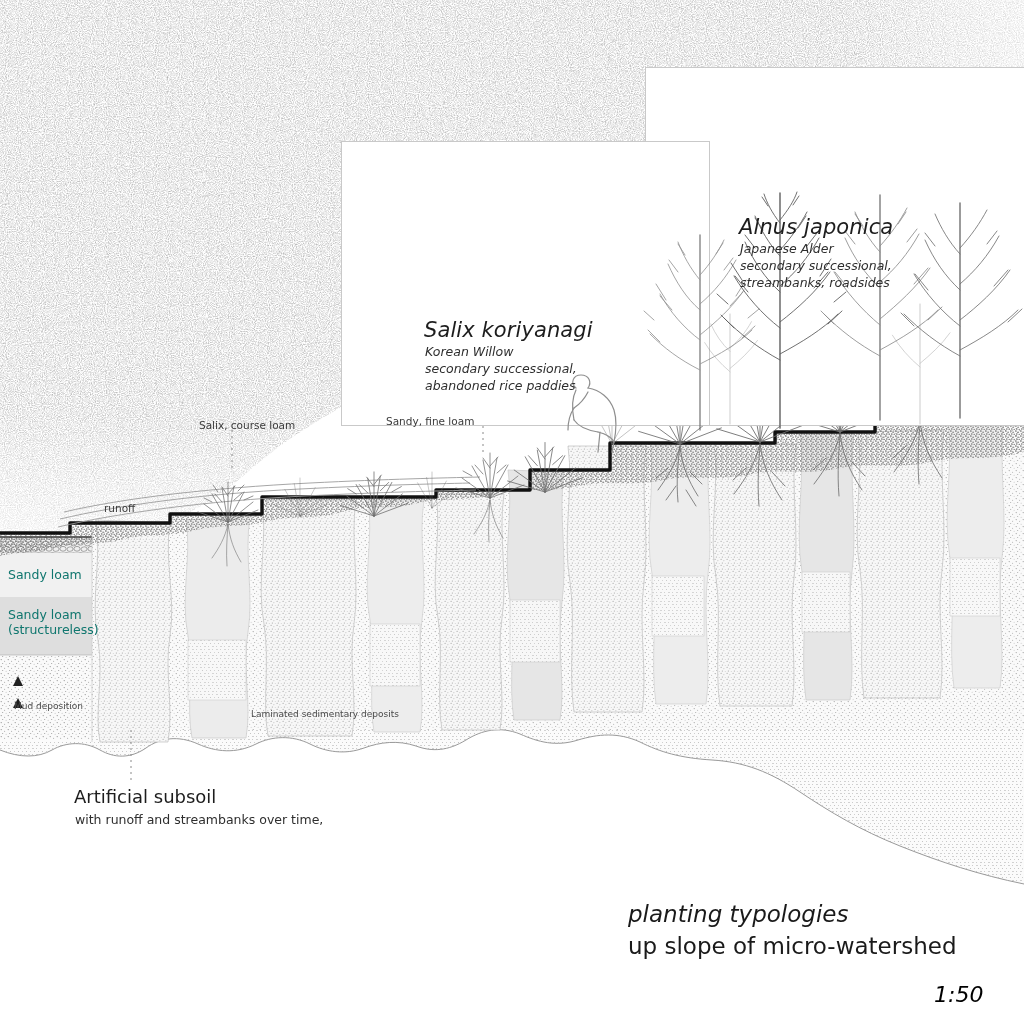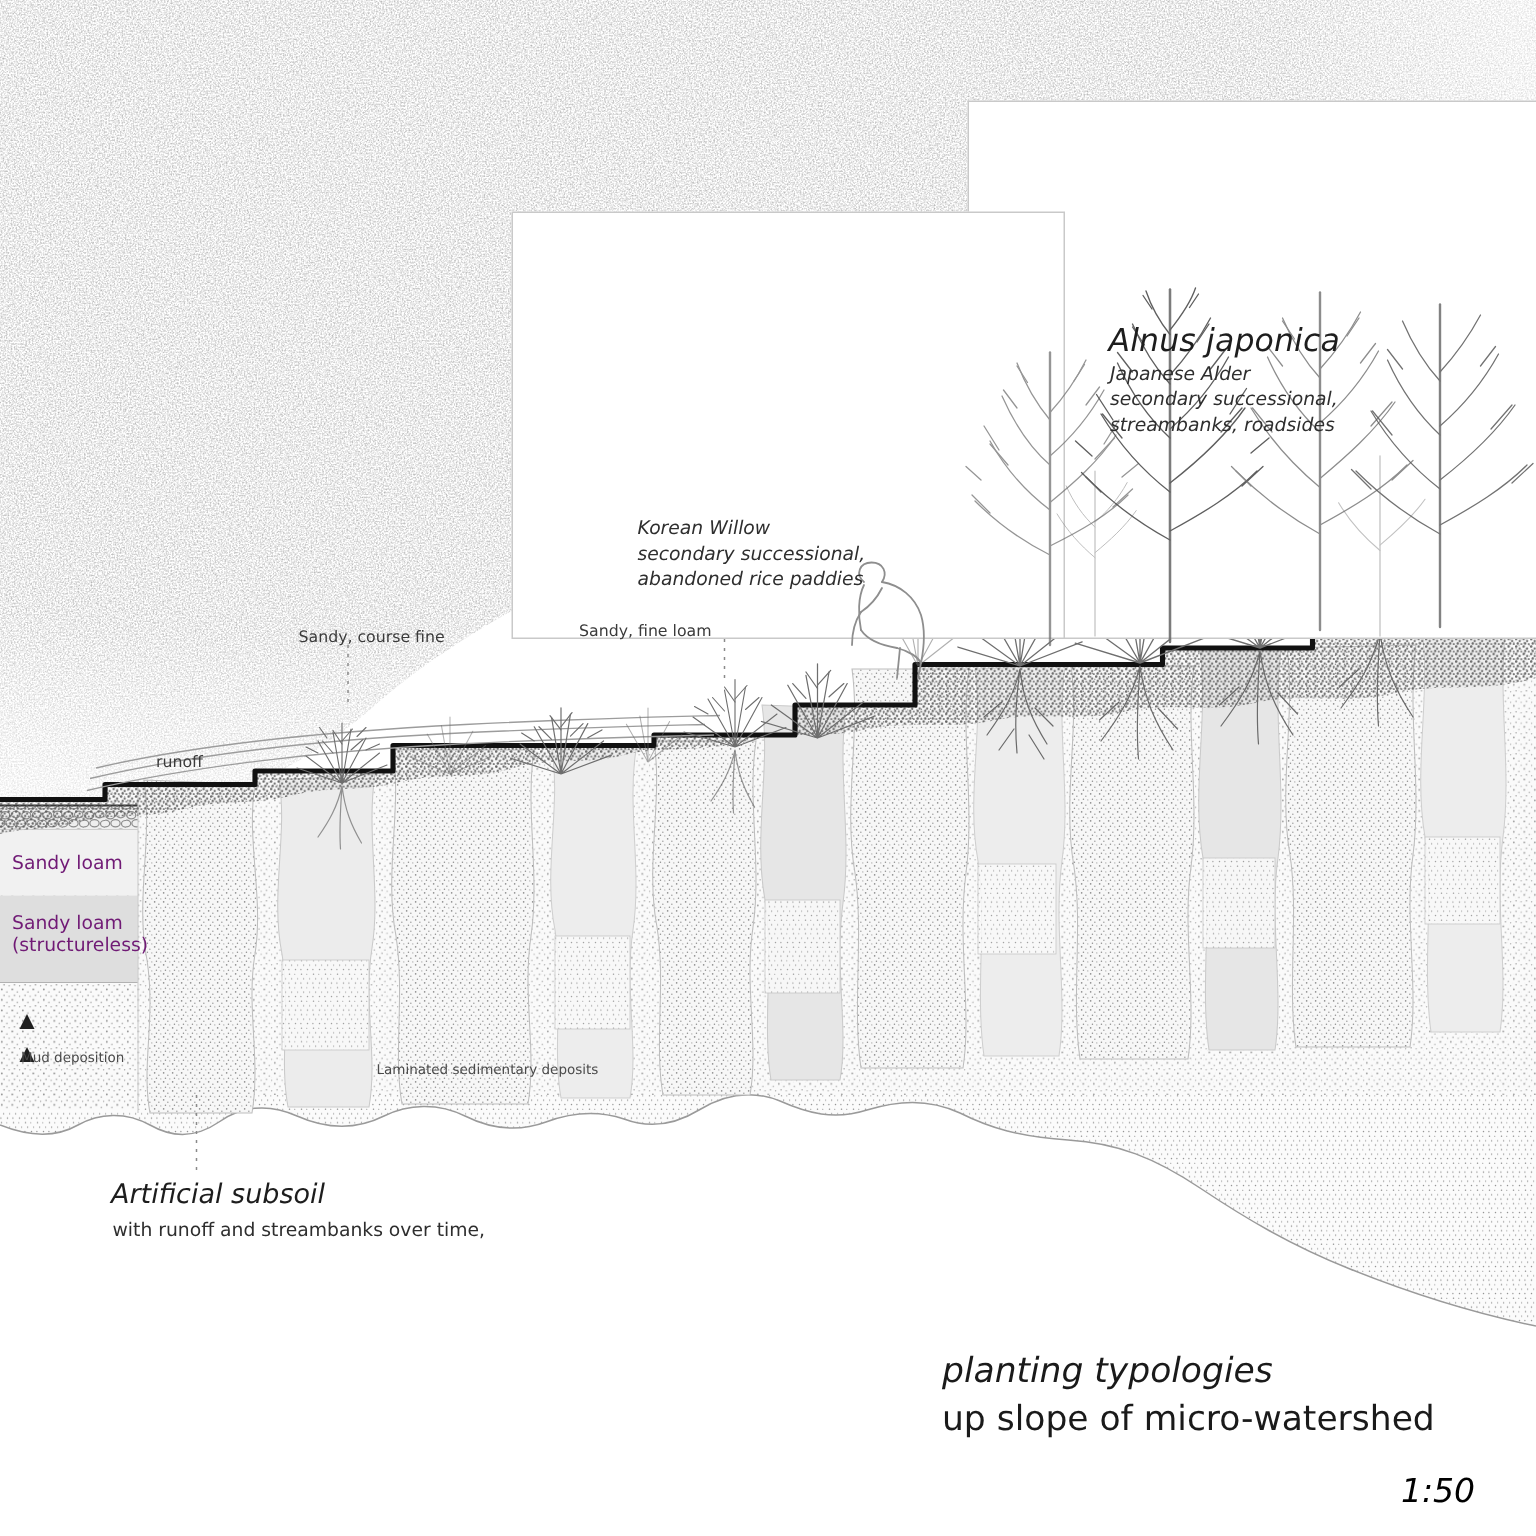--- a/index.html
+++ b/index.html
@@ -3,23 +3,23 @@
 <meta charset="utf-8">
 <style>
   html,body{margin:0;padding:0;background:#fff;}
   body{width:1024px;height:1024px;overflow:hidden;
        font-family:"DejaVu Sans","Liberation Sans",sans-serif;}
   #stage{position:relative;width:1024px;height:1024px;background:#ffffff;}
   svg{position:absolute;left:0;top:0;}
   .lbl{position:absolute;color:#2b2b2b;white-space:pre;line-height:1.22;}
   .tiny{font-size:10.5px;color:#3a3a3a;}
   .tiny2{font-size:9px;color:#4a4a4a;}
-  .soil{font-size:12.5px;color:#701a75;}
+  .soil{font-size:12.5px;color:#0f766e;}
   .head-lg{font-size:21px;font-style:italic;color:#1d1d1d;letter-spacing:.1px;}
-  .head-md{font-size:18px;font-style:italic;color:#1d1d1d;}
+  .head-md{font-size:18px;color:#1d1d1d;}
   .sub{font-size:12.5px;font-style:italic;color:#2e2e2e;}
   .sub2{font-size:12.5px;color:#2e2e2e;}
   .title-it{font-size:23px;font-style:italic;color:#1a1a1a;}
   .title-rg{font-size:23px;color:#1a1a1a;}
   .scale{font-size:22px;font-style:italic;color:#000000;}
   .panel{position:absolute;background:#ffffff;border:1px solid #c9c9c9;}
 </style>
 </head>
 <body>
 
@@ -382,31 +382,32 @@
       <path d="M588,388 C600,390 610,398 614,410 C617,420 616,432 614,442"></path>
       <path d="M576,390 C572,398 572,410 574,420"></path>
       <path d="M588,392 C584,400 580,404 574,408"></path>
       <path d="M574,408 C570,414 568,422 568,430"></path>
       <path d="M614,442 L612,452 M600,432 L598,452"></path>
       <path d="M574,420 C578,426 586,430 598,432"></path>
       <path d="M598,432 C606,434 612,438 614,442"></path>
     </g>
   </svg>
 
+  <div class="lbl head-lg" style="left:424px;top:318px;">Salix koriyanagi</div>
   <div class="lbl sub" style="left:425px;top:344px;">Korean Willow</div>
   <div class="lbl sub" style="left:425px;top:361px;">secondary successional,</div>
   <div class="lbl sub" style="left:425px;top:378px;">abandoned rice paddies</div>
 
   <div class="lbl head-lg" style="left:739px;top:215px;">Alnus japonica</div>
   <div class="lbl sub" style="left:740px;top:241px;text-align:right;">Japanese Alder</div>
   <div class="lbl sub" style="left:740px;top:258px;">secondary successional,</div>
   <div class="lbl sub" style="left:740px;top:275px;">streambanks, roadsides</div>
 
   <div class="lbl tiny" style="left:104px;top:502px;">runoff</div>
-  <div class="lbl tiny" style="left:199px;top:419px;">Sandy, course fine</div>
+  <div class="lbl tiny" style="left:199px;top:419px;">Salix, course loam</div>
   <div class="lbl tiny" style="left:386px;top:415px;">Sandy, fine loam</div>
   <div class="lbl soil" style="left:8px;top:567px;">Sandy loam</div>
   <div class="lbl soil" style="left:8px;top:607px;">Sandy loam
 (structureless)</div>
   <div class="lbl tiny2" style="left:14px;top:701px;">Mud deposition</div>
   <div class="lbl tiny2" style="left:251px;top:709px;text-align:center;">Laminated sedimentary deposits</div>
 
   <div class="lbl head-md" style="left:74px;top:786px;">Artificial subsoil</div>
   <div class="lbl sub2" style="left:75px;top:812px;">with runoff and streambanks over time,</div>
 

